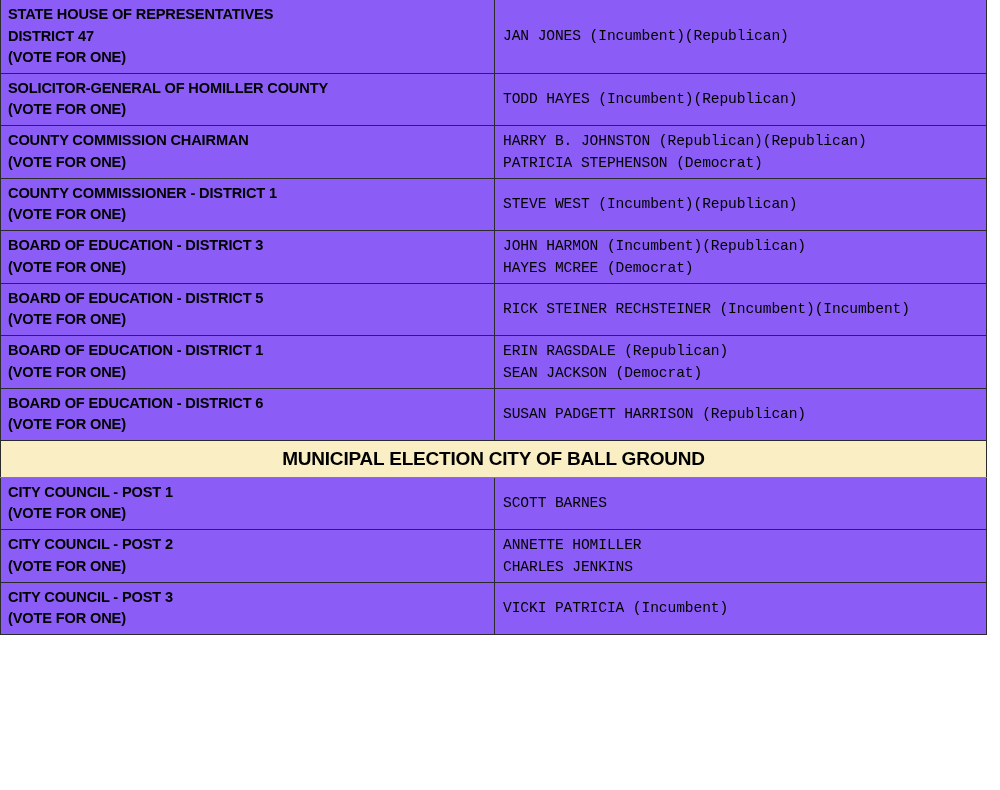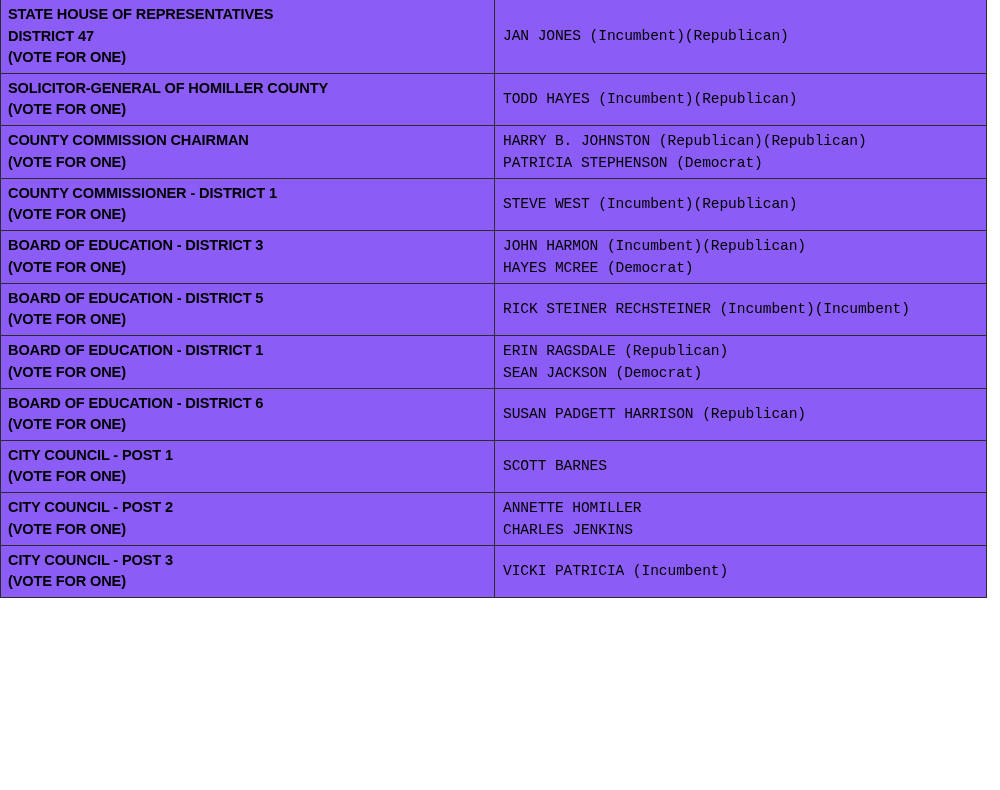--- a/index.html
+++ b/index.html
@@ -198,20 +198,23 @@
               <div class="office-title">BOARD OF EDUCATION - DISTRICT 6</div>
               <div class="vote-for">(VOTE FOR ONE)</div>
             </div>
           </td>
           <td class="col-choices">
             <div class="choices-cell">
               <div class="candidate">SUSAN PADGETT HARRISON (Republican)</div>
             </div>
           </td>
         </tr>
+        <tr class="section-banner">
+          <td colspan="2"><span class="section-banner-text">MUNICIPAL ELECTION CITY OF BALL GROUND</span></td>
+        </tr>
         <tr>
           <td class="col-office">
             <div class="office-cell">
               <div class="office-title">CITY COUNCIL - POST 1</div>
               <div class="vote-for">(VOTE FOR ONE)</div>
             </div>
           </td>
           <td class="col-choices">
             <div class="choices-cell">
               <div class="candidate">SCOTT BARNES</div>

